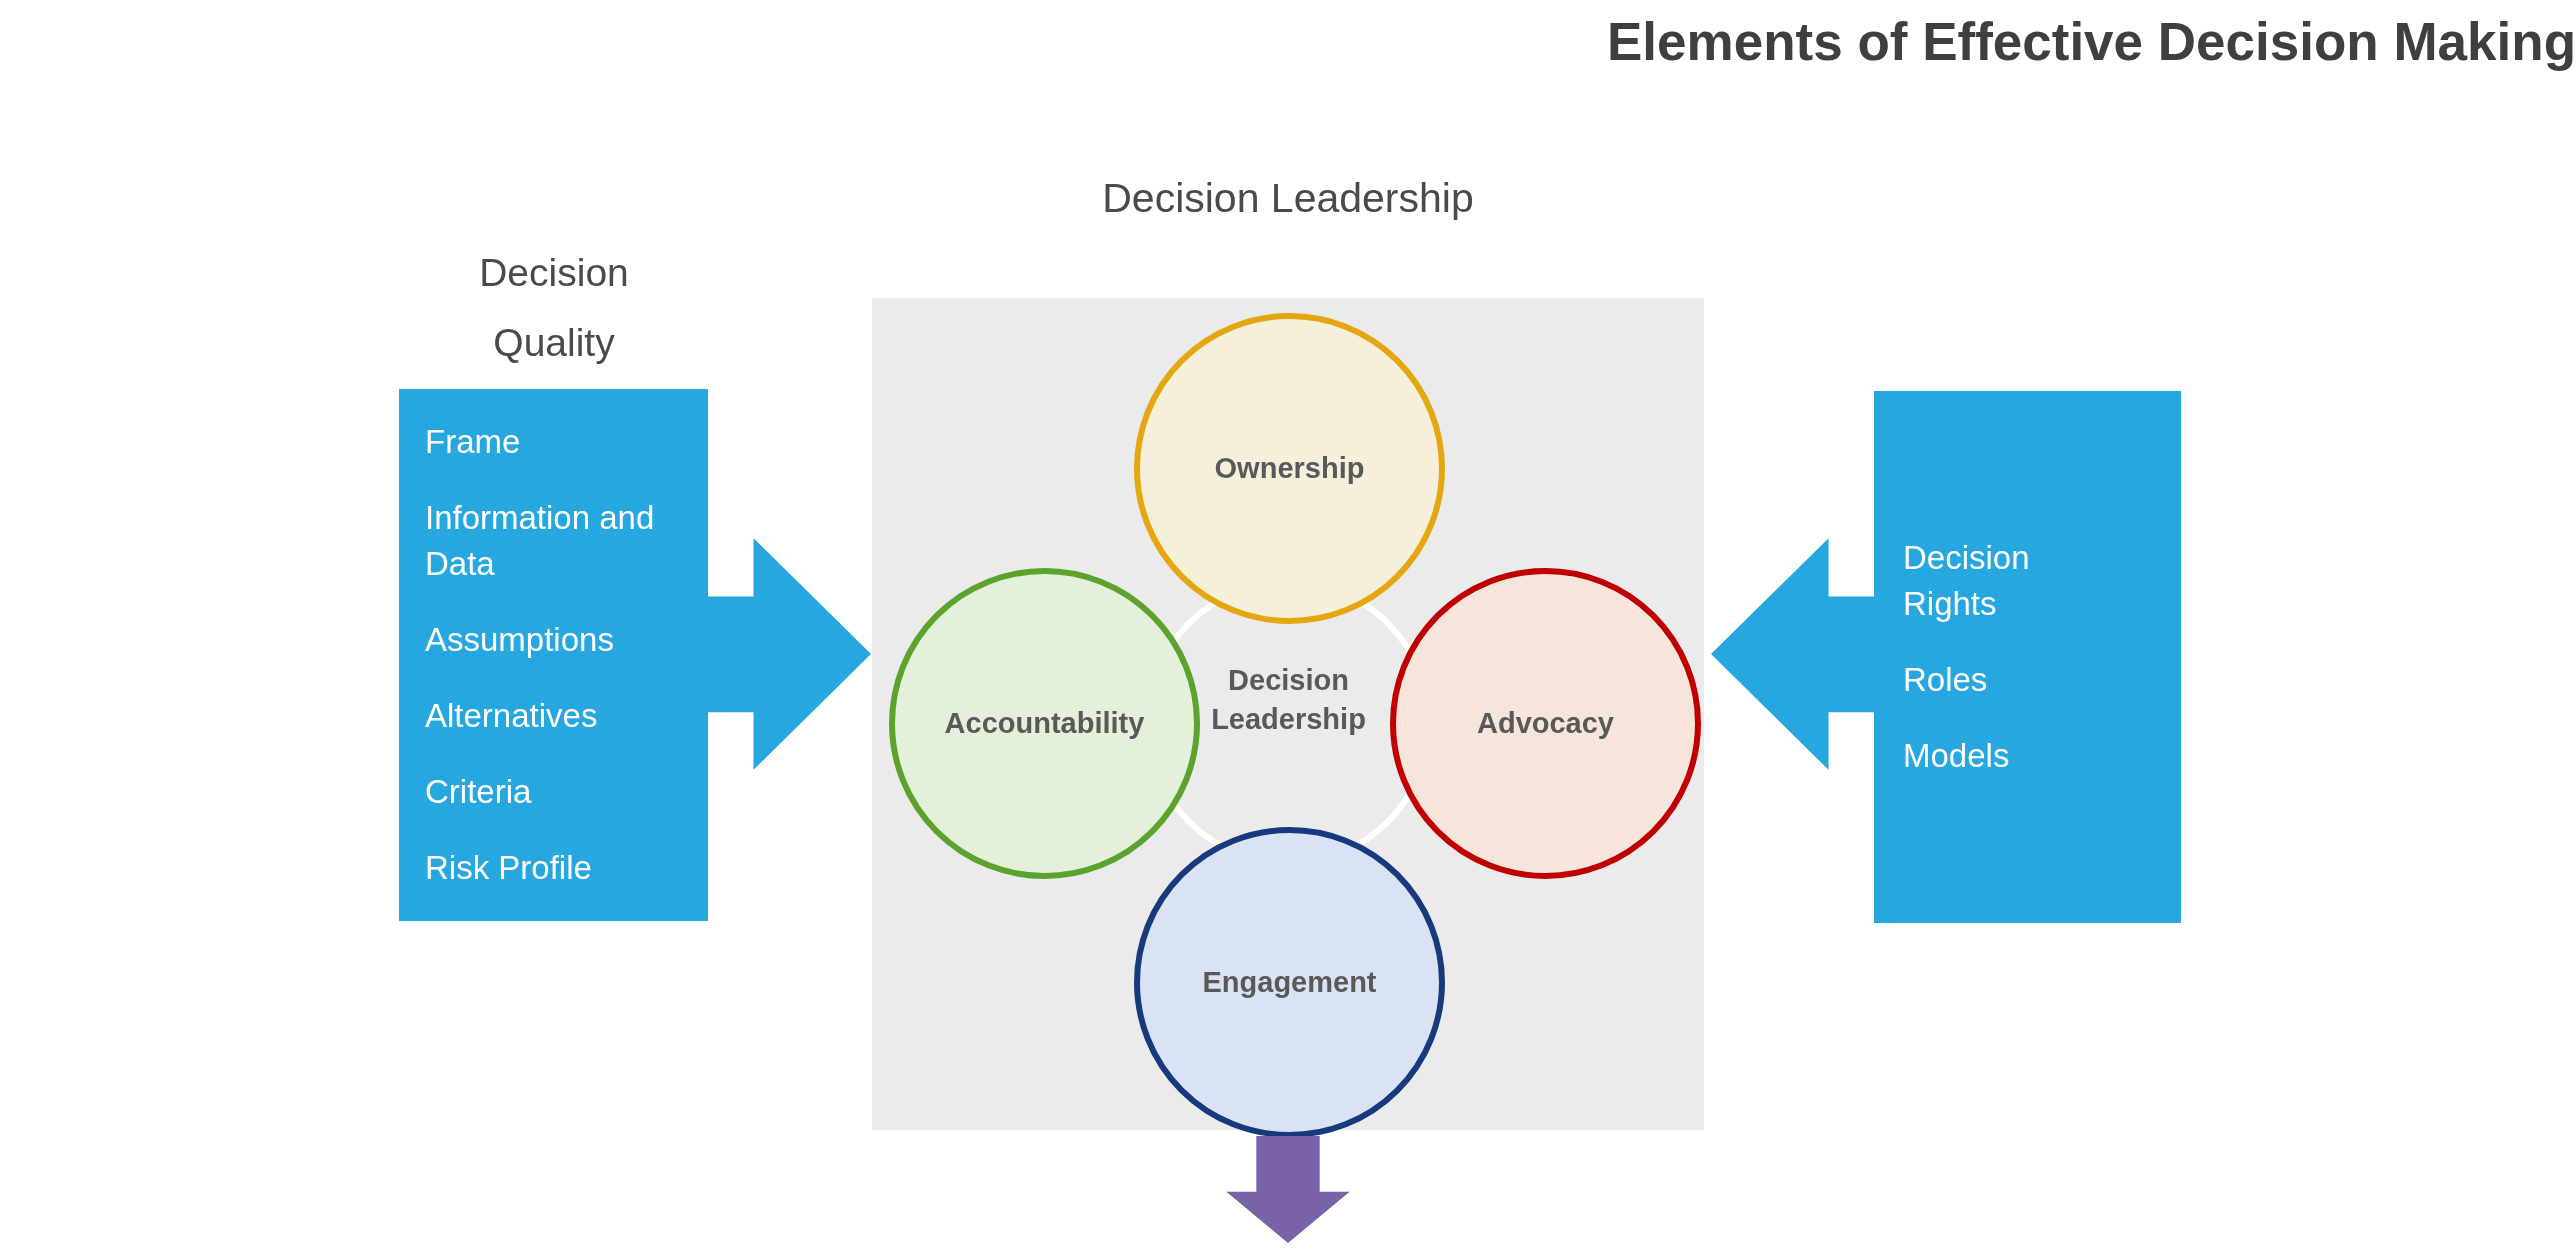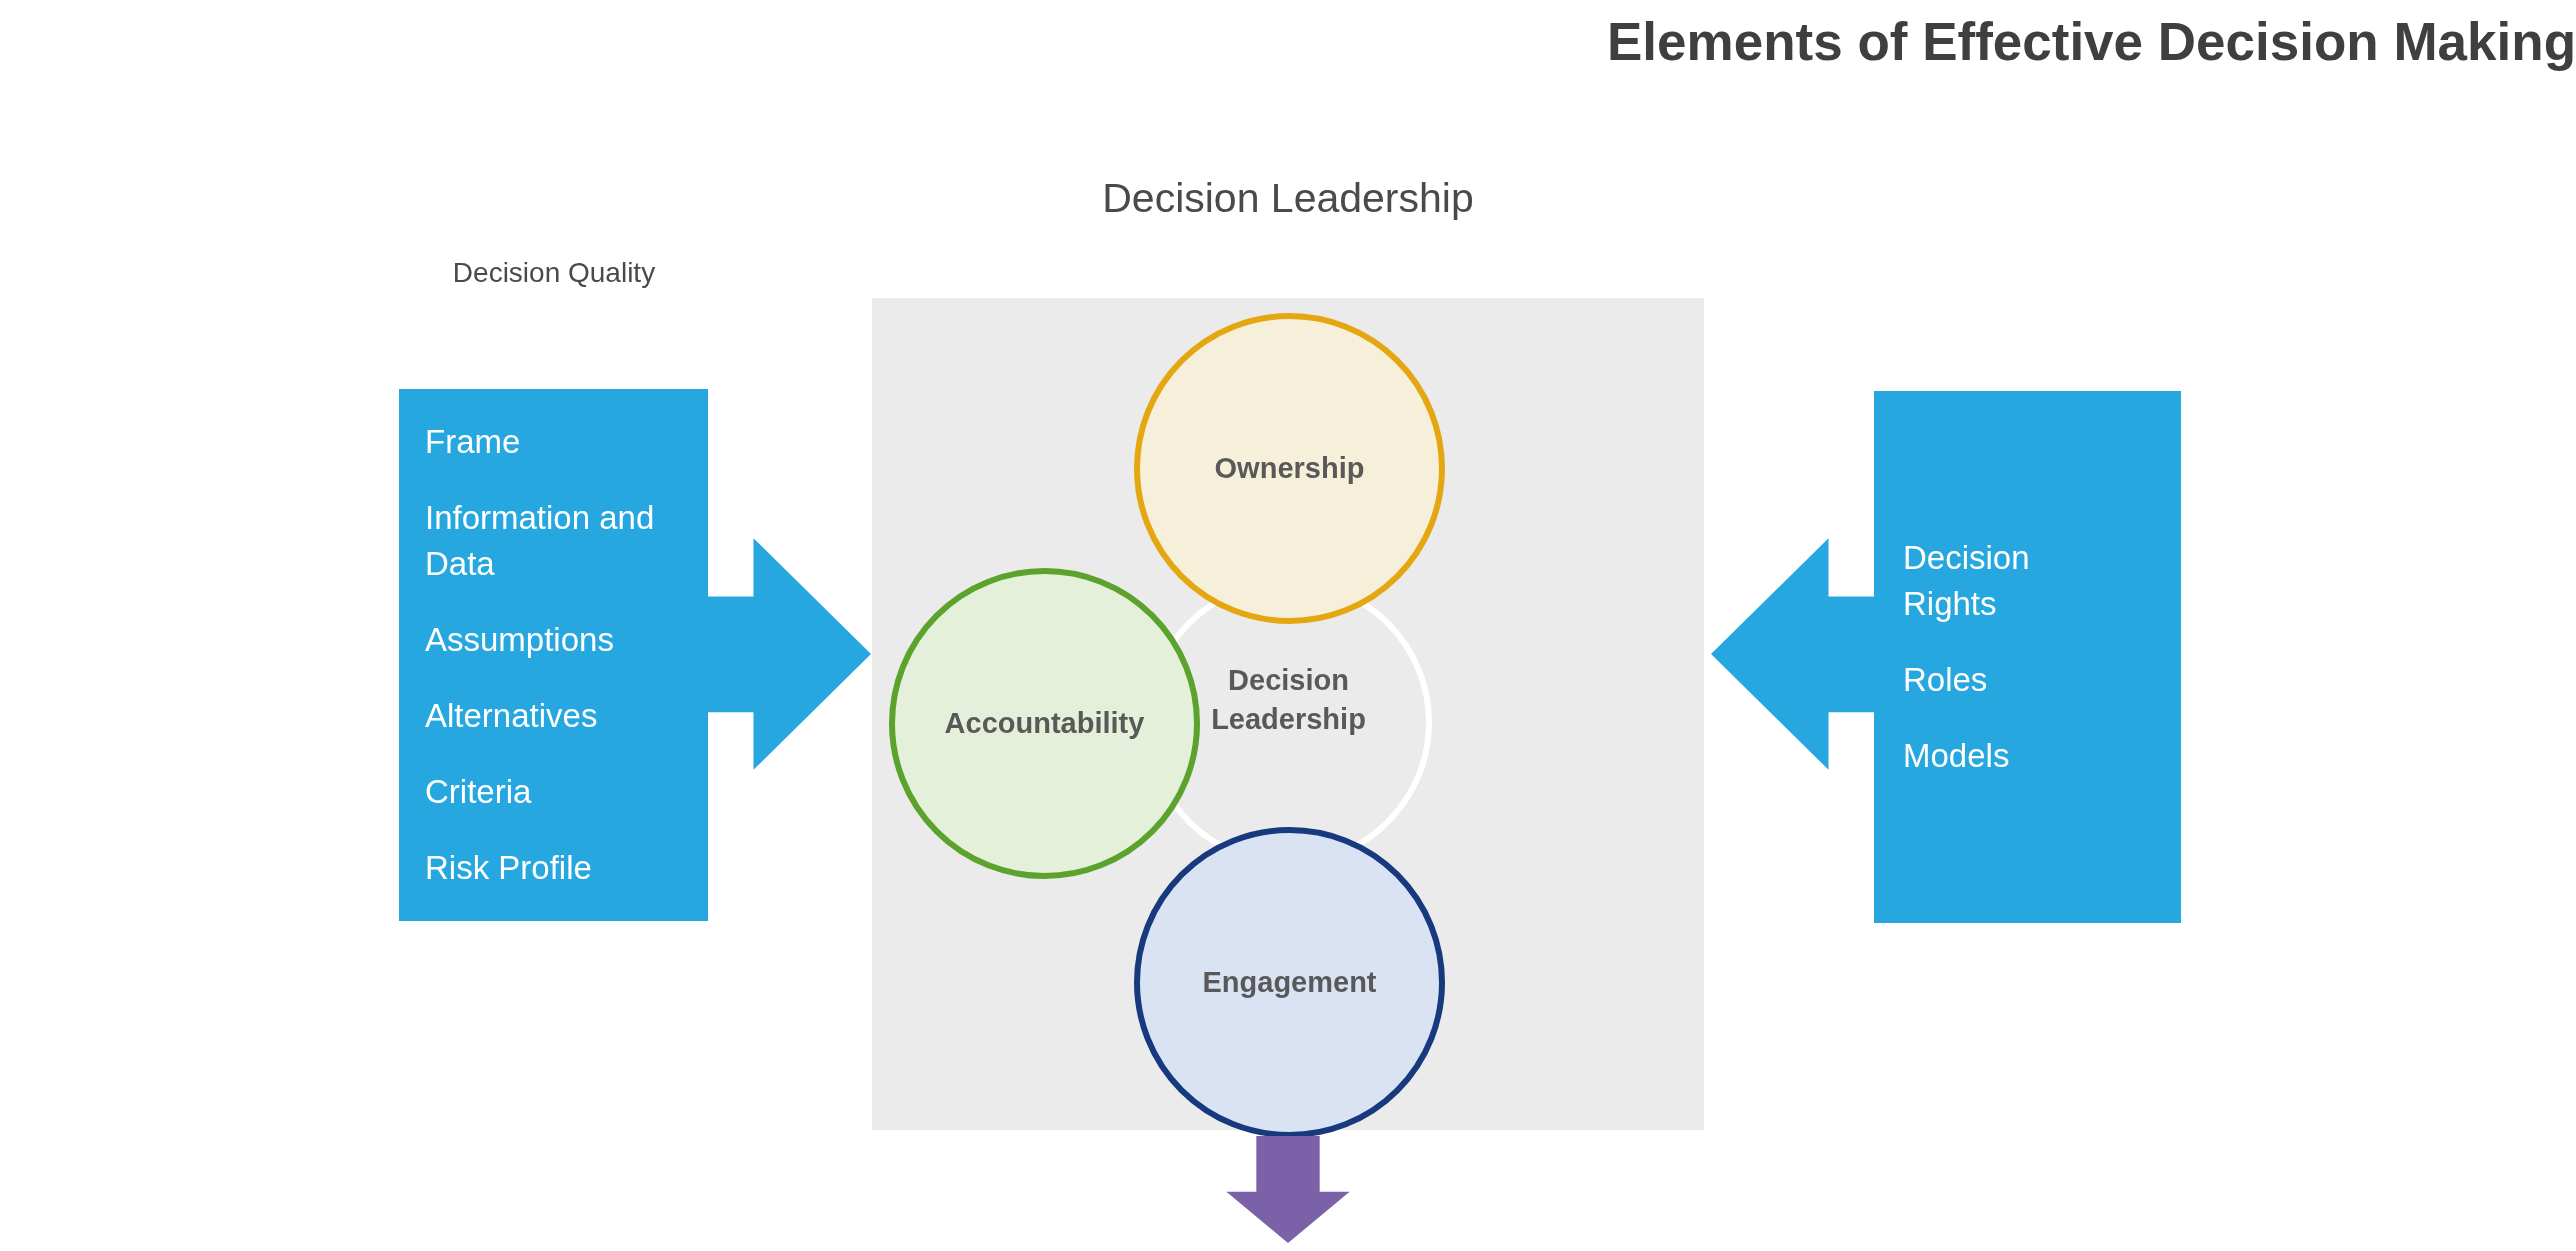--- a/index.html
+++ b/index.html
@@ -10,21 +10,21 @@
   .title{
     position:absolute;left:0;top:8.6px;width:2576px;text-align:right;
     font-size:53px;font-weight:bold;line-height:65px;color:var(--title-text);
   }
   .top-label{
     position:absolute;left:0;top:174px;width:2576px;text-align:center;
     font-size:41px;line-height:48px;color:var(--heading-text);
   }
   .side-heading{
     position:absolute;width:258px;text-align:center;
-    font-size:28px;line-height:70px;color:var(--heading-text);
+    font-size:39px;line-height:70px;color:var(--heading-text);
   }
   .side-heading.left{left:425px;top:238px;}
   .side-heading.right{left:1899px;top:244px;}
   .panel{
     position:absolute;background:var(--accent-blue);
     display:flex;flex-direction:column;justify-content:center;gap:30px;
     box-sizing:border-box;color:var(--panel-item-text);
     font-size:33px;line-height:46px;
   }
   .panel.left{left:399px;top:389px;width:309px;height:532px;padding:8.6px 20.6px 8.6px 26px;}
@@ -92,20 +92,23 @@
   <div class="gray-box"></div>
 
   <div class="ring"></div>
 
   <div class="circle ownership">
     <span>Ownership</span>
   </div>
   <div class="circle accountability">
     <span>Accountability</span>
   </div>
+  <div class="circle advocacy">
+    <span>Advocacy</span>
+  </div>
   <div class="circle engagement">
     <span>Engagement</span>
   </div>
 
   <div class="center-label">Decision Leadership</div>
 
   <svg class="arrow-svg down-out" width="124" height="107" viewBox="0 0 144 125">
     <polygon points="35,0 109,0 109,65 144,65 72,125 0,65 35,65" style="fill:var(--purple-arrow)"></polygon>
   </svg>
 

